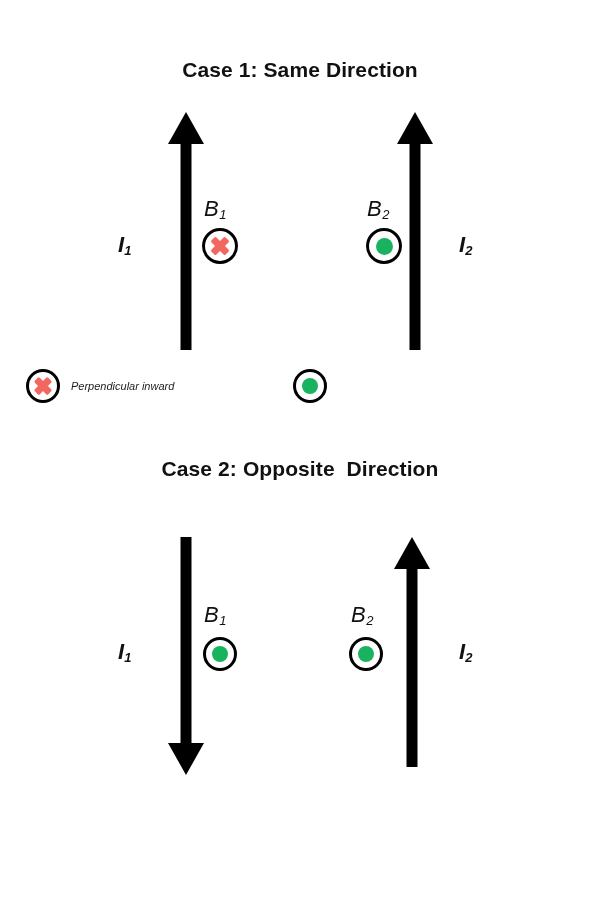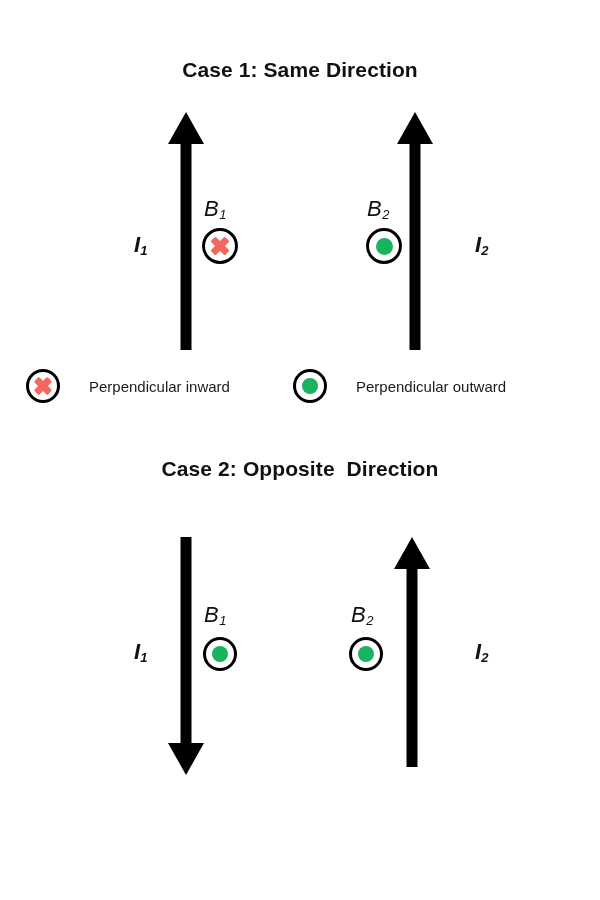--- a/index.html
+++ b/index.html
@@ -86,21 +86,20 @@
 
   
   .i-label {
     position: absolute;
     font-size: 22px;
     font-style: italic;
     font-weight: bold;
     color: #111111;
     white-space: nowrap;
     line-height: 1;
-    margin-left: 16px;
   }
   .i-label sub {
     font-size: 13px;
     font-style: italic;
     font-weight: bold;
     vertical-align: baseline;
     position: relative;
     top: 3px;
   }
 
@@ -118,24 +117,25 @@
     border-radius: 50%;
     background: #ffffff;
     border: 3.5px solid #000000;
     box-sizing: border-box;
     flex: 0 0 auto;
     display: flex;
     align-items: center;
     justify-content: center;
   }
   .legend-text {
-    margin-left: 29px;
-    font-size: 15px;
+    margin-left: 11px;
+    font-size: 11px;
     color: #1b1b1b;
     white-space: nowrap;
+    font-style: italic;
   }
 </style>
 </head>
 <body>
 
 <div class="stage">
 
   <div class="case-title" id="case1-title">Case 1: Same Direction</div>
 
   <svg class="arrow-svg" style="left:167px; top:112px;" width="38" height="238">
@@ -182,21 +182,20 @@
           <span style="position: absolute; left: 50%; top: 50%; width: 19px; height: 7px; background: rgb(242, 103, 95); border-radius: 1.5px; transform: translate(-50%, -50%) rotate(-45deg);"></span>
         </div>
     </div>
     <div class="legend-text">Perpendicular inward</div>
   </div>
 
   <div class="legend-item" style="left:293px; top:366px;">
     <div class="legend-sym">
       <div class="sym-dot" style="width: 16px; height: 16px; background: rgb(25, 179, 96);"></div>
     </div>
-    <div class="legend-text">Perpendicular outward</div>
   </div>
 
   <div class="case-title" id="case2-title">Case 2: Opposite  Direction</div>
 
   <svg class="arrow-svg" style="left:167px; top:537px;" width="38" height="238">
     <rect x="13.5" y="0" width="11" height="212" fill="#000000"></rect>
     <polygon points="19,238 1,206 37,206" fill="#000000"></polygon>
   </svg>
 
   <div class="b-label" style="left:204px; top:604px;">

